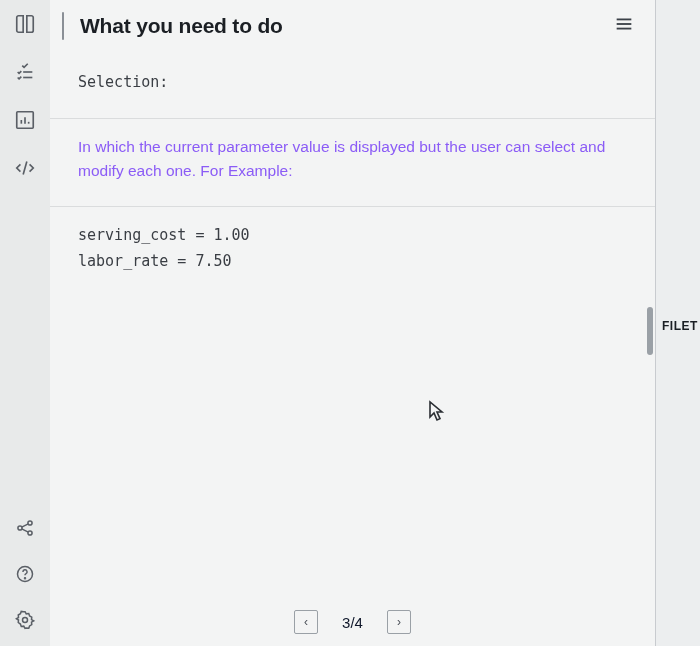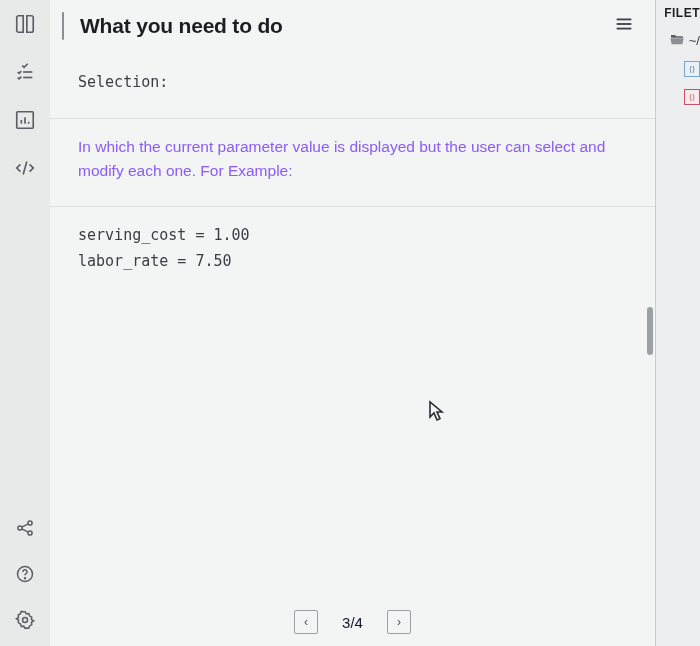--- a/index.html
+++ b/index.html
@@ -136,22 +136,22 @@
       background: #9aa0a6;
       border-radius: 3px;
       top: 46%;
       height: 48px;
     }
     .right-panel {
       width: 44px;
       background: #eceeef;
       padding-top: 6px;
       display: flex;
-      flex-direction: column;
-      align-items: flex-end;
+      flex-direction: row;
+      align-items: center;
       gap: 12px;
       padding-left: 6px;
     }
     .right-panel .filetree-label {
       font-size: 12px;
       font-weight: 700;
       letter-spacing: 0.5px;
       color: #1b1f24;
     }
     .right-panel .folder-row {

